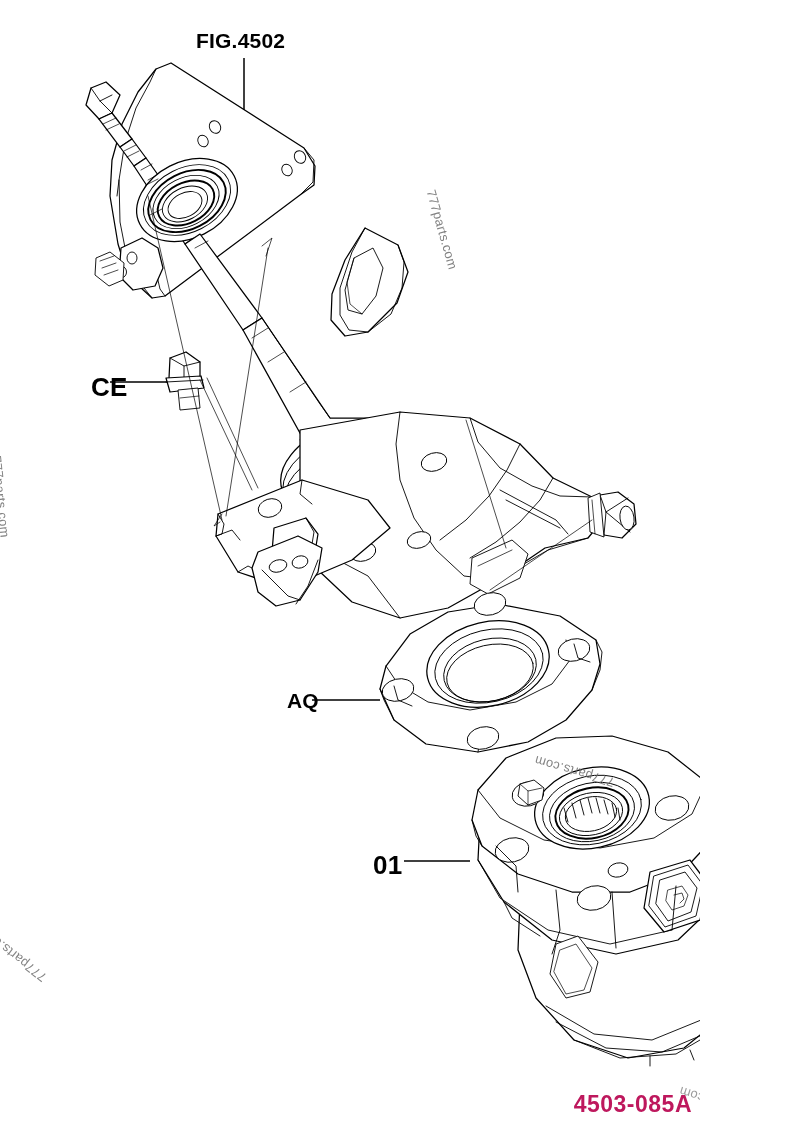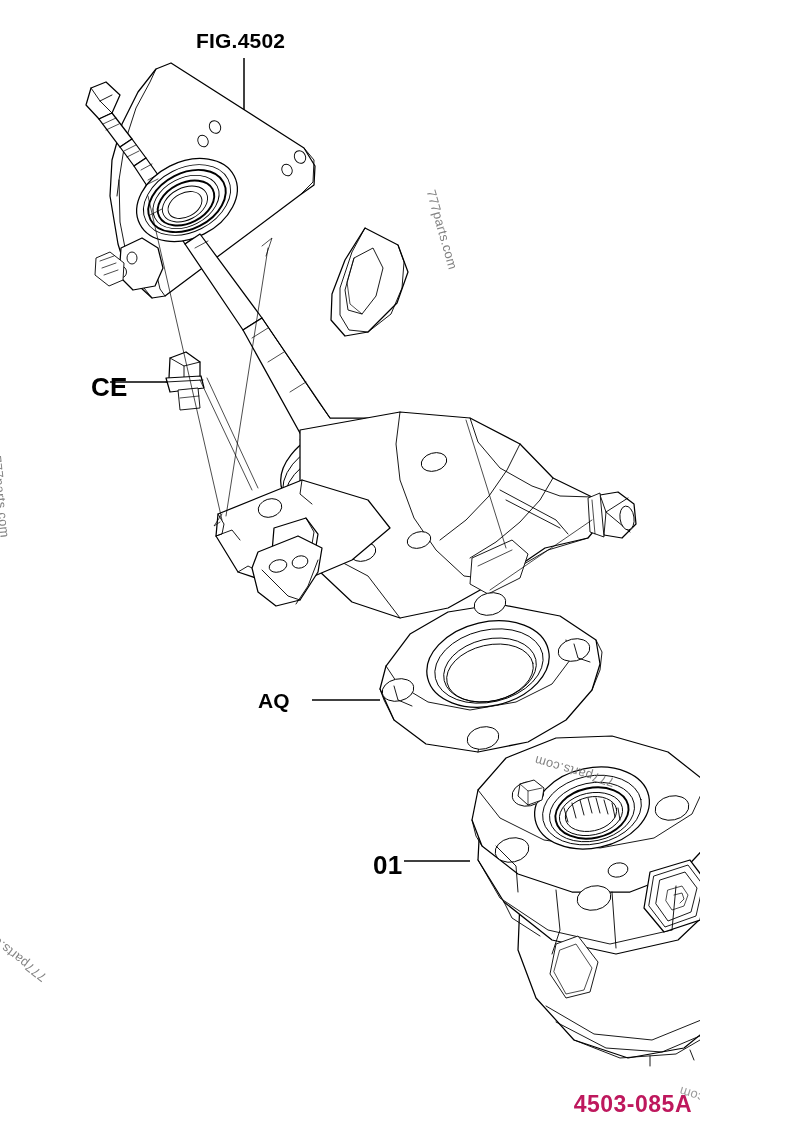--- a/index.html
+++ b/index.html
@@ -38,21 +38,21 @@
     top: 29px;
     font-size: 21px;
   }
   #label-ce {
     left: 71px;
     top: 372px;
     font-size: 26px;
     margin-left: 20px;
   }
   #label-aq {
-    left: 258px;
+    left: 287px;
     top: 689px;
     font-size: 21px;
   }
   #label-01 {
     left: 373px;
     top: 850px;
     font-size: 26px;
   }
   #drawing-number {
     position: absolute;

